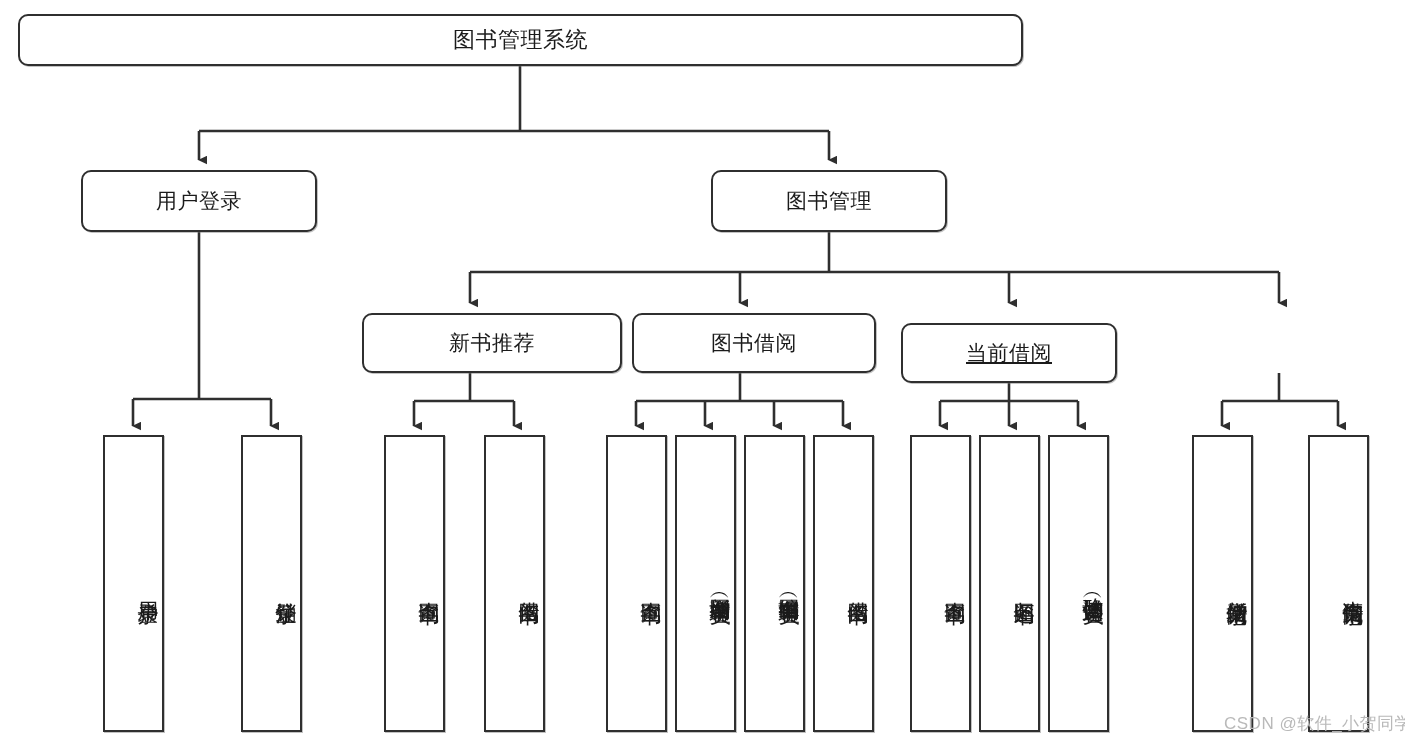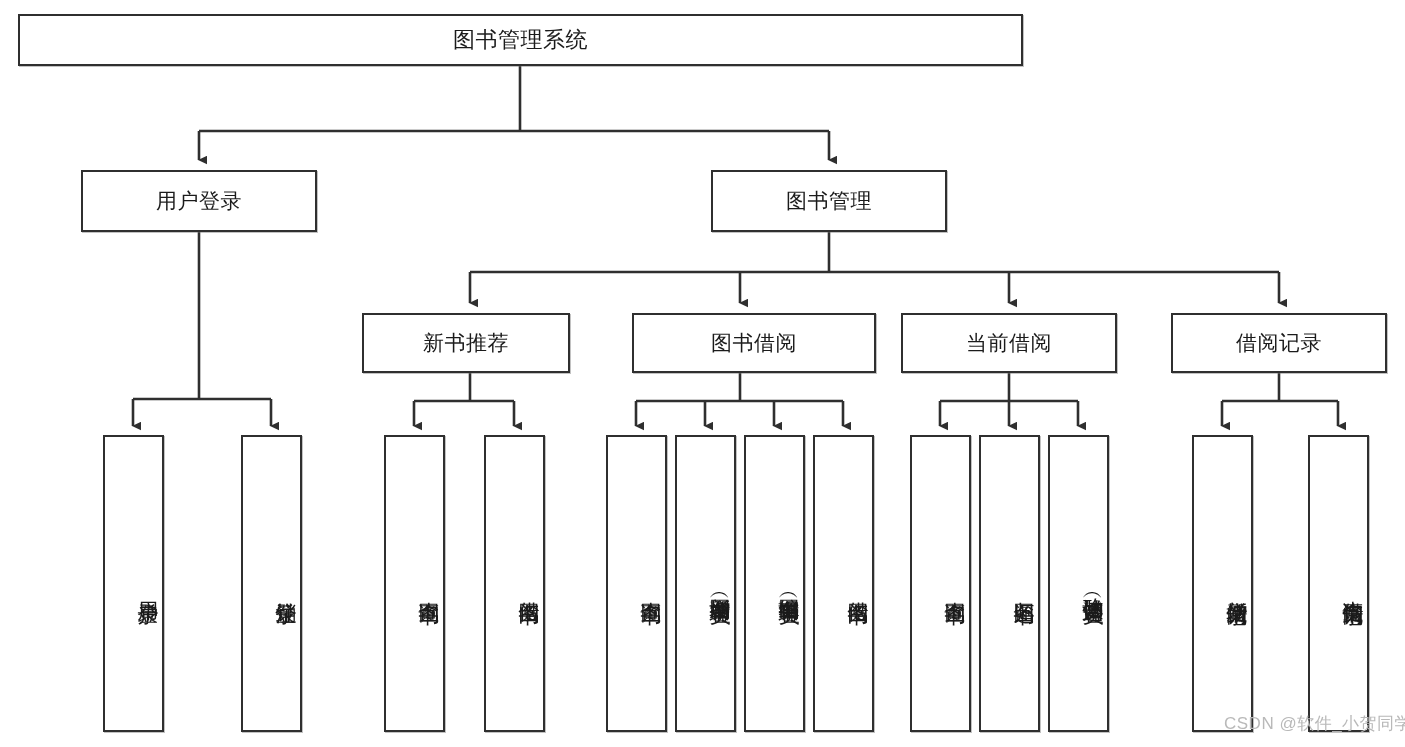--- a/index.html
+++ b/index.html
@@ -38,20 +38,21 @@
     align-items: center;
     justify-content: center;
     color: #1b1b1b;
     box-shadow: 1px 1px 0 rgba(120,120,120,0.45);
   }
   .node-h {
     font-size: 21px;
     letter-spacing: 0.5px;
     line-height: 1.2;
     white-space: nowrap;
+    border-radius: 10px;
   }
   .node-root {
     font-size: 22px;
   }
   .node-v {
     writing-mode: vertical-rl;
     text-orientation: upright;
     font-size: 21px;
     line-height: 1.32;
     letter-spacing: 1px;
@@ -134,31 +135,28 @@
     <span>图书管理系统</span>
   </div>
 
   <div class="node node-h" style="left:81px; top:170px; width:236px; height:62px;">
     <span>用户登录</span>
   </div>
   <div class="node node-h" style="left:711px; top:170px; width:236px; height:62px;">
     <span>图书管理</span>
   </div>
 
-  <div class="node node-h" style="left:362px; top:313px; width:208px; height:60px;justify-content:center;">
+  <div class="node node-h" style="left:362px; top:313px; width:260px; height:60px;justify-content:center;">
     <span>新书推荐</span>
   </div>
   <div class="node node-h" style="left:632px; top:313px; width:244px; height:60px;">
     <span>图书借阅</span>
   </div>
-  <div class="node node-h" style="left:901px; top:313px; width:216px; height:60px;">
+  <div class="node node-h" style="left:901px; top:323px; width:216px; height:60px;text-decoration:underline;">
     <span>当前借阅</span>
-  </div>
-  <div class="node node-h" style="left:1171px; top:313px; width:216px; height:60px;">
-    <span>借阅记录</span>
   </div>
 
   <div class="node node-v" style="left:103px; top:435px; width:61px; height:297px;">
     <span>用户登录</span>
   </div>
   <div class="node node-v" style="left:241px; top:435px; width:61px; height:297px;">
     <span>注销登录</span>
   </div>
 
   <div class="node node-v" style="left:384px; top:435px; width:61px; height:297px;">

